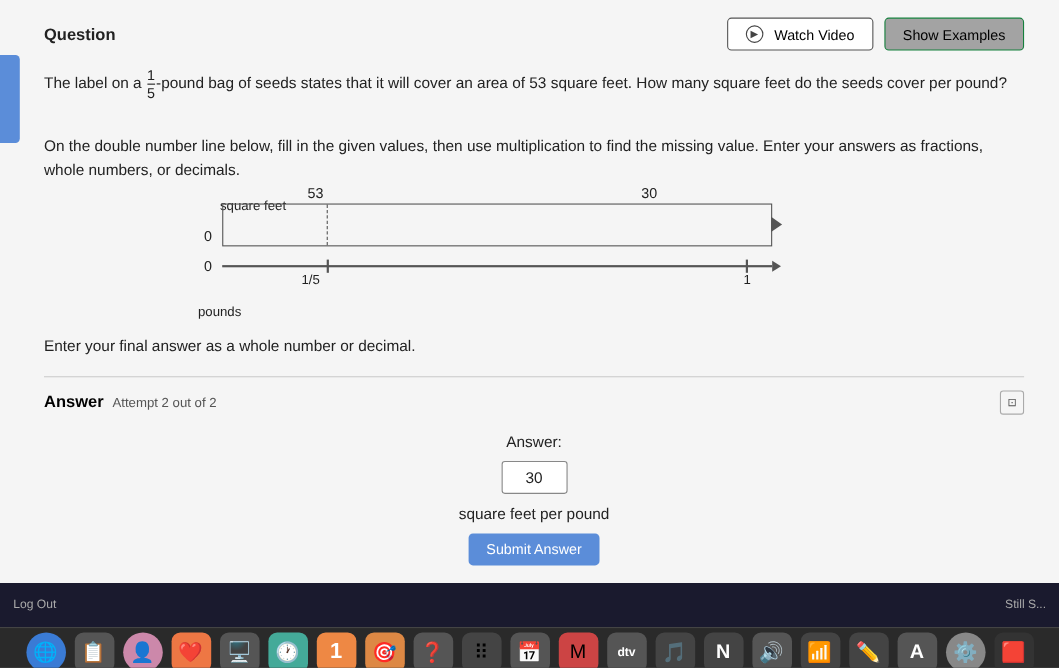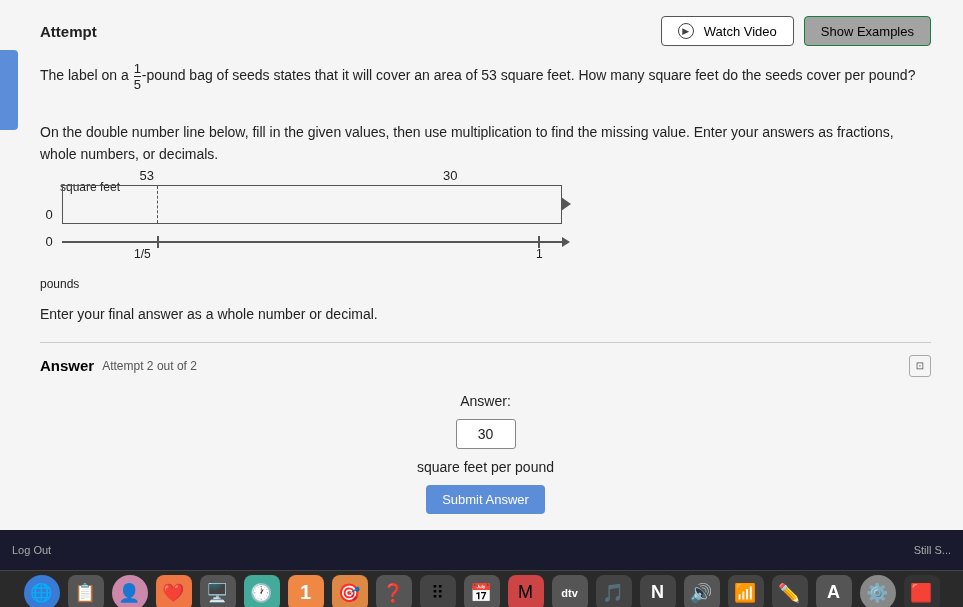--- a/index.html
+++ b/index.html
@@ -107,20 +107,21 @@
       font-size: 14px;
       color: #222;
       line-height: 1.6;
       margin-bottom: 14px;
     }
 
     .number-line-container {
       display: flex;
       flex-direction: column;
       align-items: flex-start;
+      margin-left: 140px;
       margin-bottom: 14px;
       position: relative;
     }
 
     .line-label {
       font-size: 12px;
       color: #222;
       margin-bottom: 2px;
       margin-left: 20px;
     }
@@ -359,21 +360,21 @@
   </style>
 </head>
 <body>
 
 <div class="main-content">
   <div class="left-accent"></div>
 
   <div class="content-area">
 
     <div class="top-bar">
-      <span class="question-label">Attempt</span>
+      <span class="question-label">Question</span>
       <div class="top-buttons">
         <button class="btn-watch">
           <span class="play-circle">▶</span>
           <span>Watch Video</span>
         </button>
         <button class="btn-show">Show Examples</button>
       </div>
     </div>
 
     <p class="question-text">

